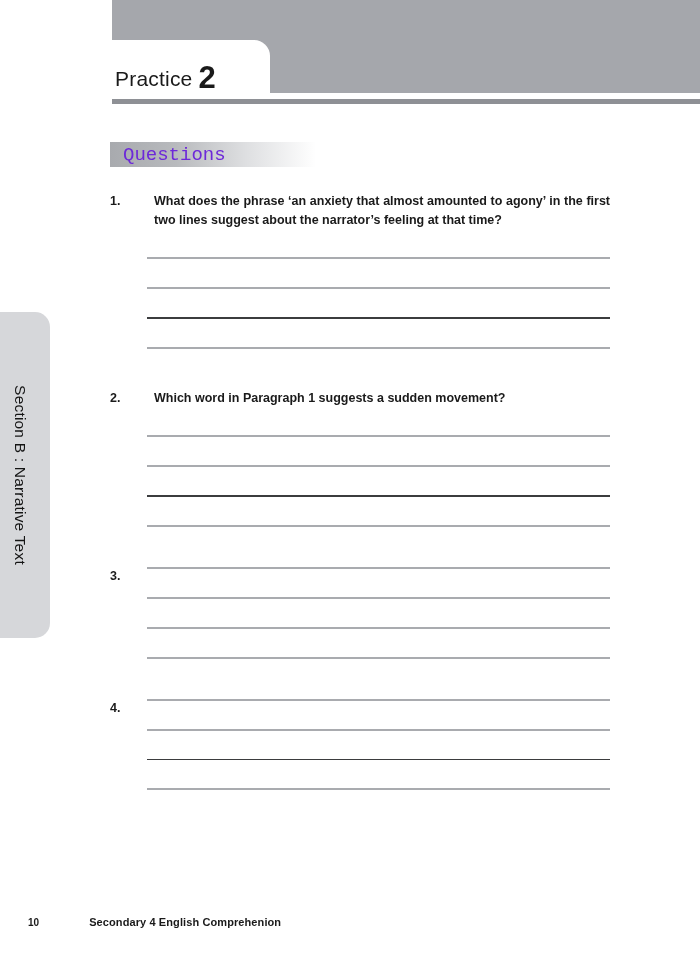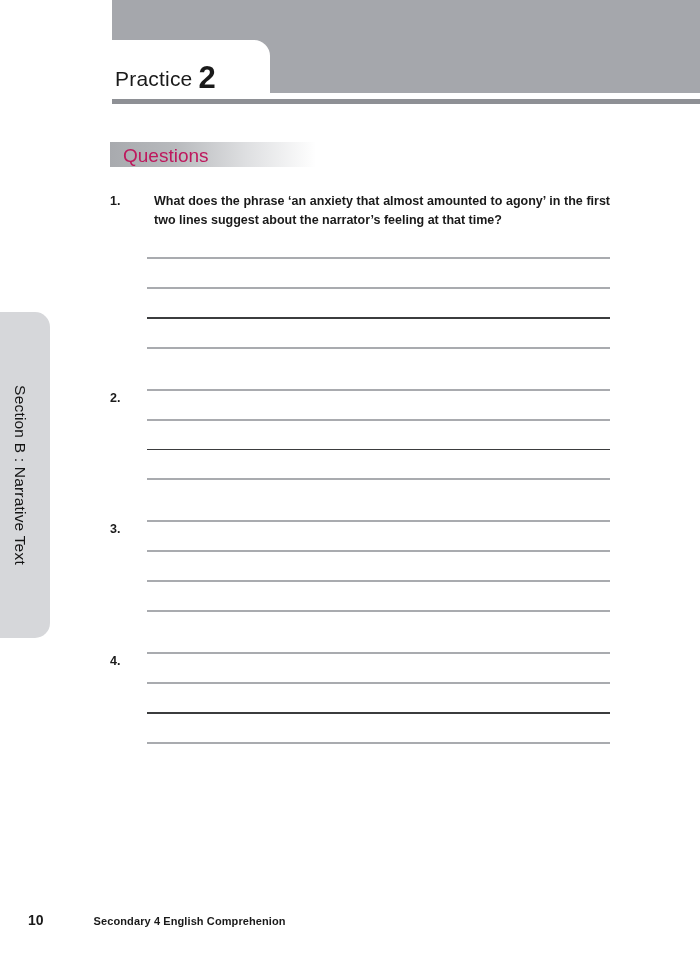--- a/index.html
+++ b/index.html
@@ -102,23 +102,24 @@
     top: 142px;
     width: 206px;
     height: 25px;
     background: linear-gradient(to right, #a8aaae 0%, #b8babd 32%, #dedfe1 66%, #ffffff 100%);
   }
   .questions-label {
     position: absolute;
     left: 123px;
     top: 145px;
     font-size: 19px;
-    color: #be185d;
+    color: #6d28d9;
     line-height: 21px;
     white-space: nowrap;
+    font-family: Liberation Mono, monospace;
   }
 
   
   .q-list {
     position: absolute;
     left: 0;
     top: 192px;
     width: 700px;
   }
   .q-block {
@@ -170,21 +171,21 @@
   
   .footer {
     position: absolute;
     left: 28px;
     bottom: 30px;
     display: flex;
     align-items: baseline;
     gap: 16px;
   }
   .footer-page {
-    font-size: 14px;
+    font-size: 10px;
     font-weight: 700;
     color: #1a1a1a;
   }
   .footer-title {
     font-size: 11px;
     font-weight: 700;
     color: #1a1a1a;
     letter-spacing: 0.1px;
     margin-left: 34px;
   }
@@ -219,20 +220,21 @@
       <div class="answer-line"></div>
       <div class="answer-line"></div>
       <div class="answer-line dark"></div>
       <div class="answer-line"></div>
     </div>
   </div>
 
   <div class="q-block" style="margin-top:40px;">
     <div class="q-head">
       <span class="q-num">2.</span>
+      <div class="q-text single">Which word in Paragraph 1 suggests a sudden movement?</div>
     </div>
     <div class="answer-lines">
       <div class="answer-line"></div>
       <div class="answer-line"></div>
       <div class="answer-line dark"></div>
       <div class="answer-line"></div>
     </div>
   </div>
 
   <div class="q-block" style="margin-top:40px;">

